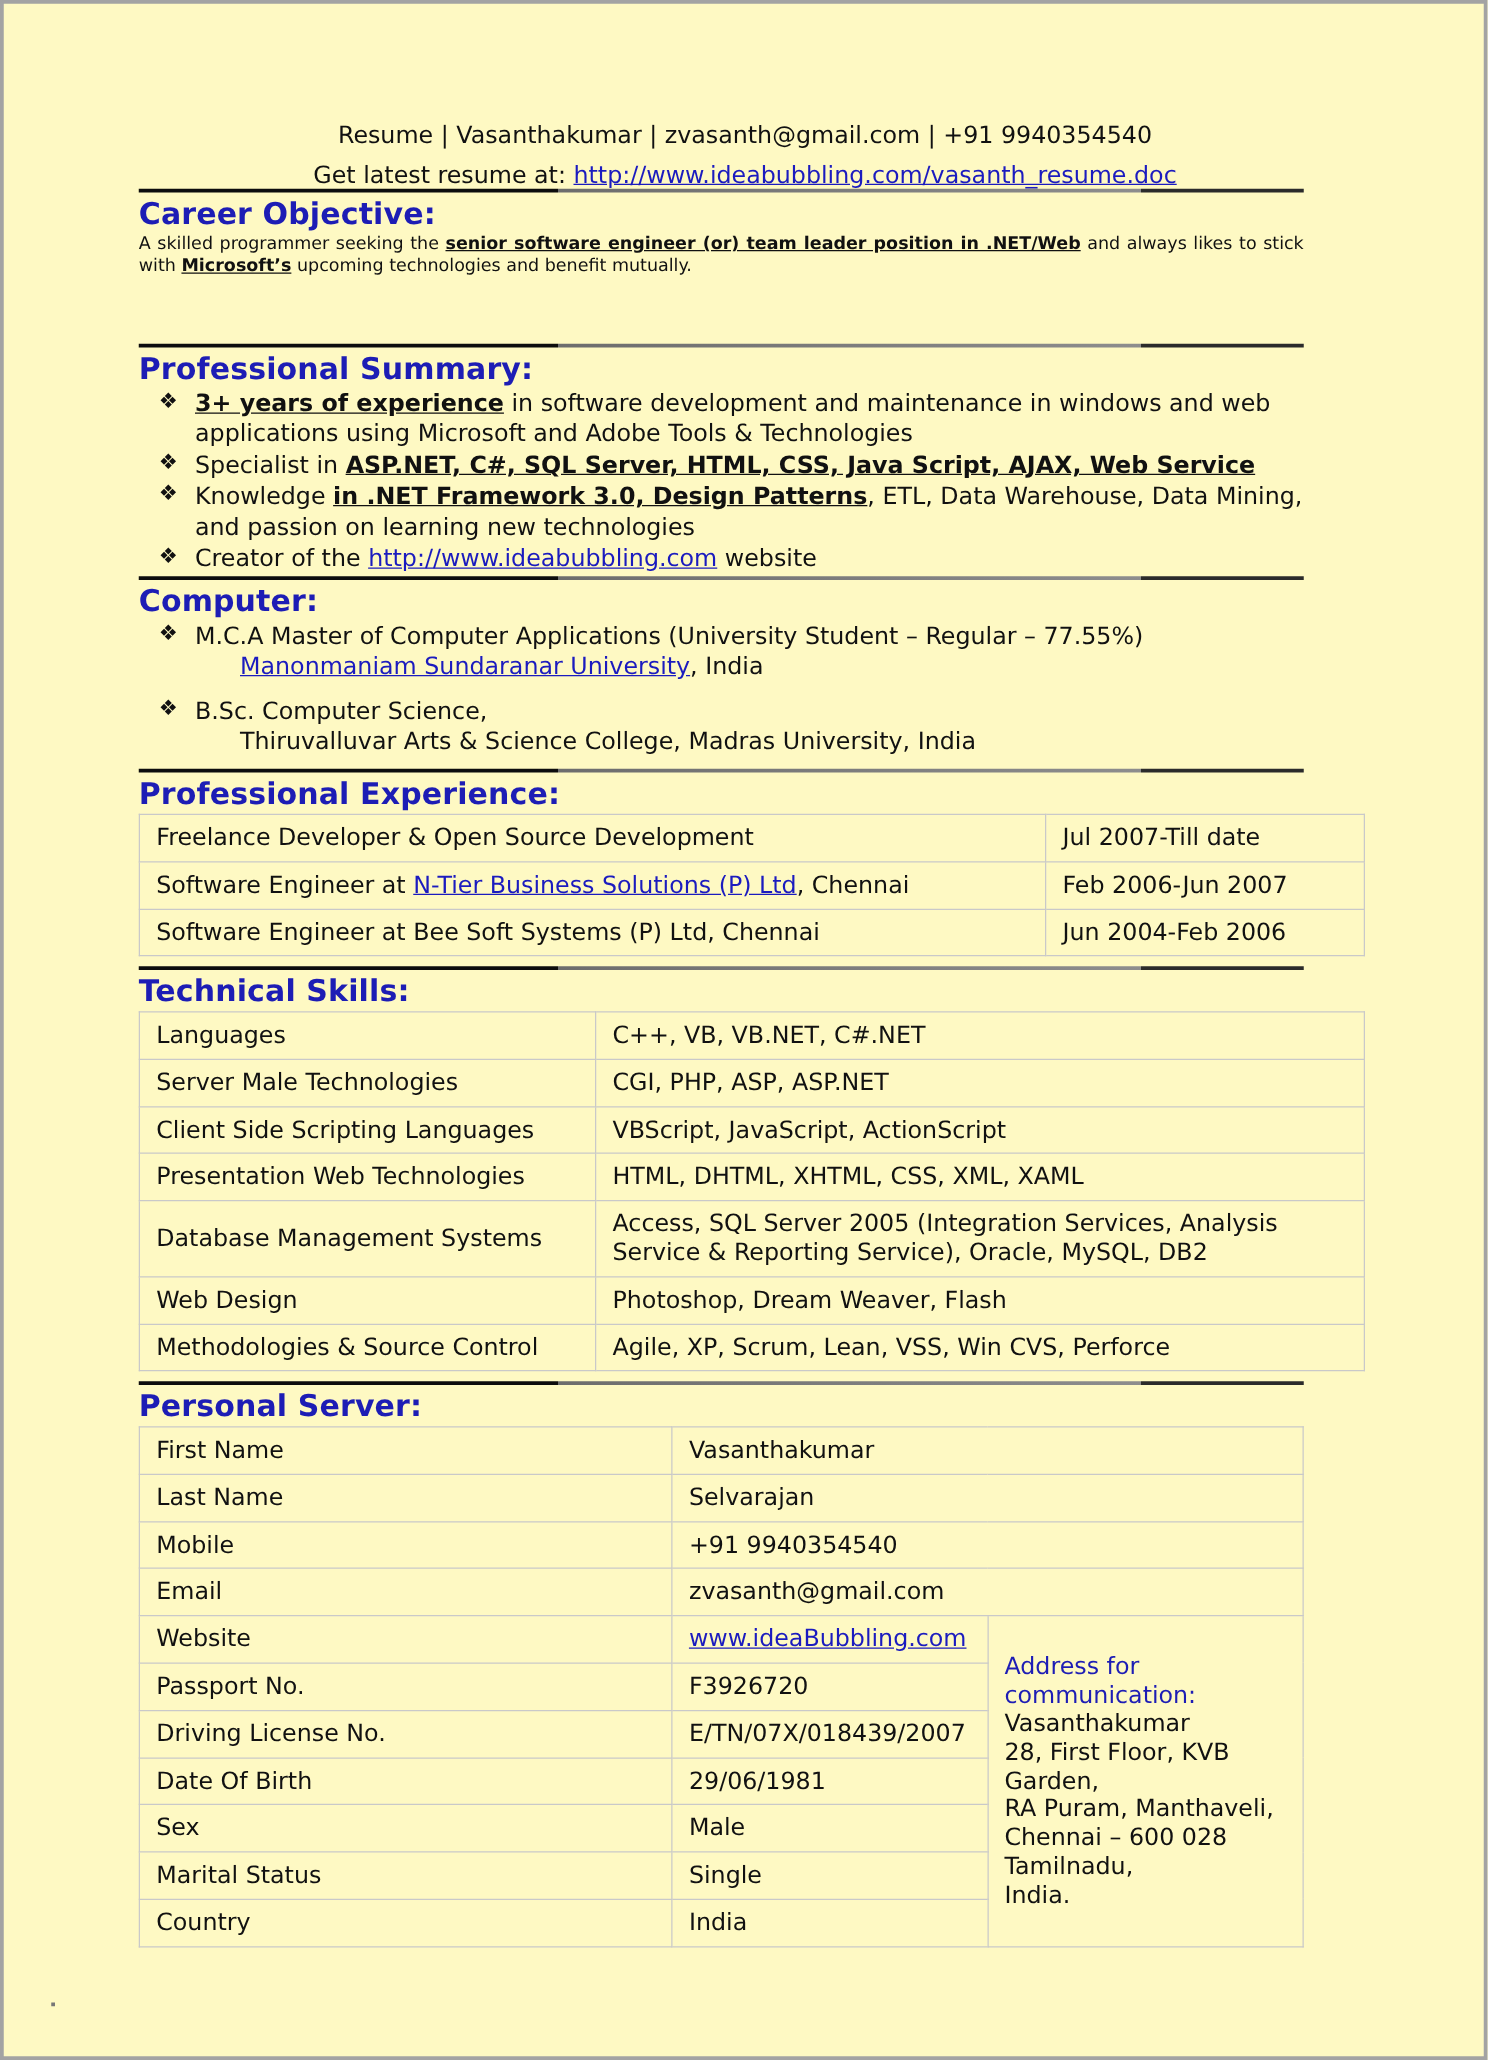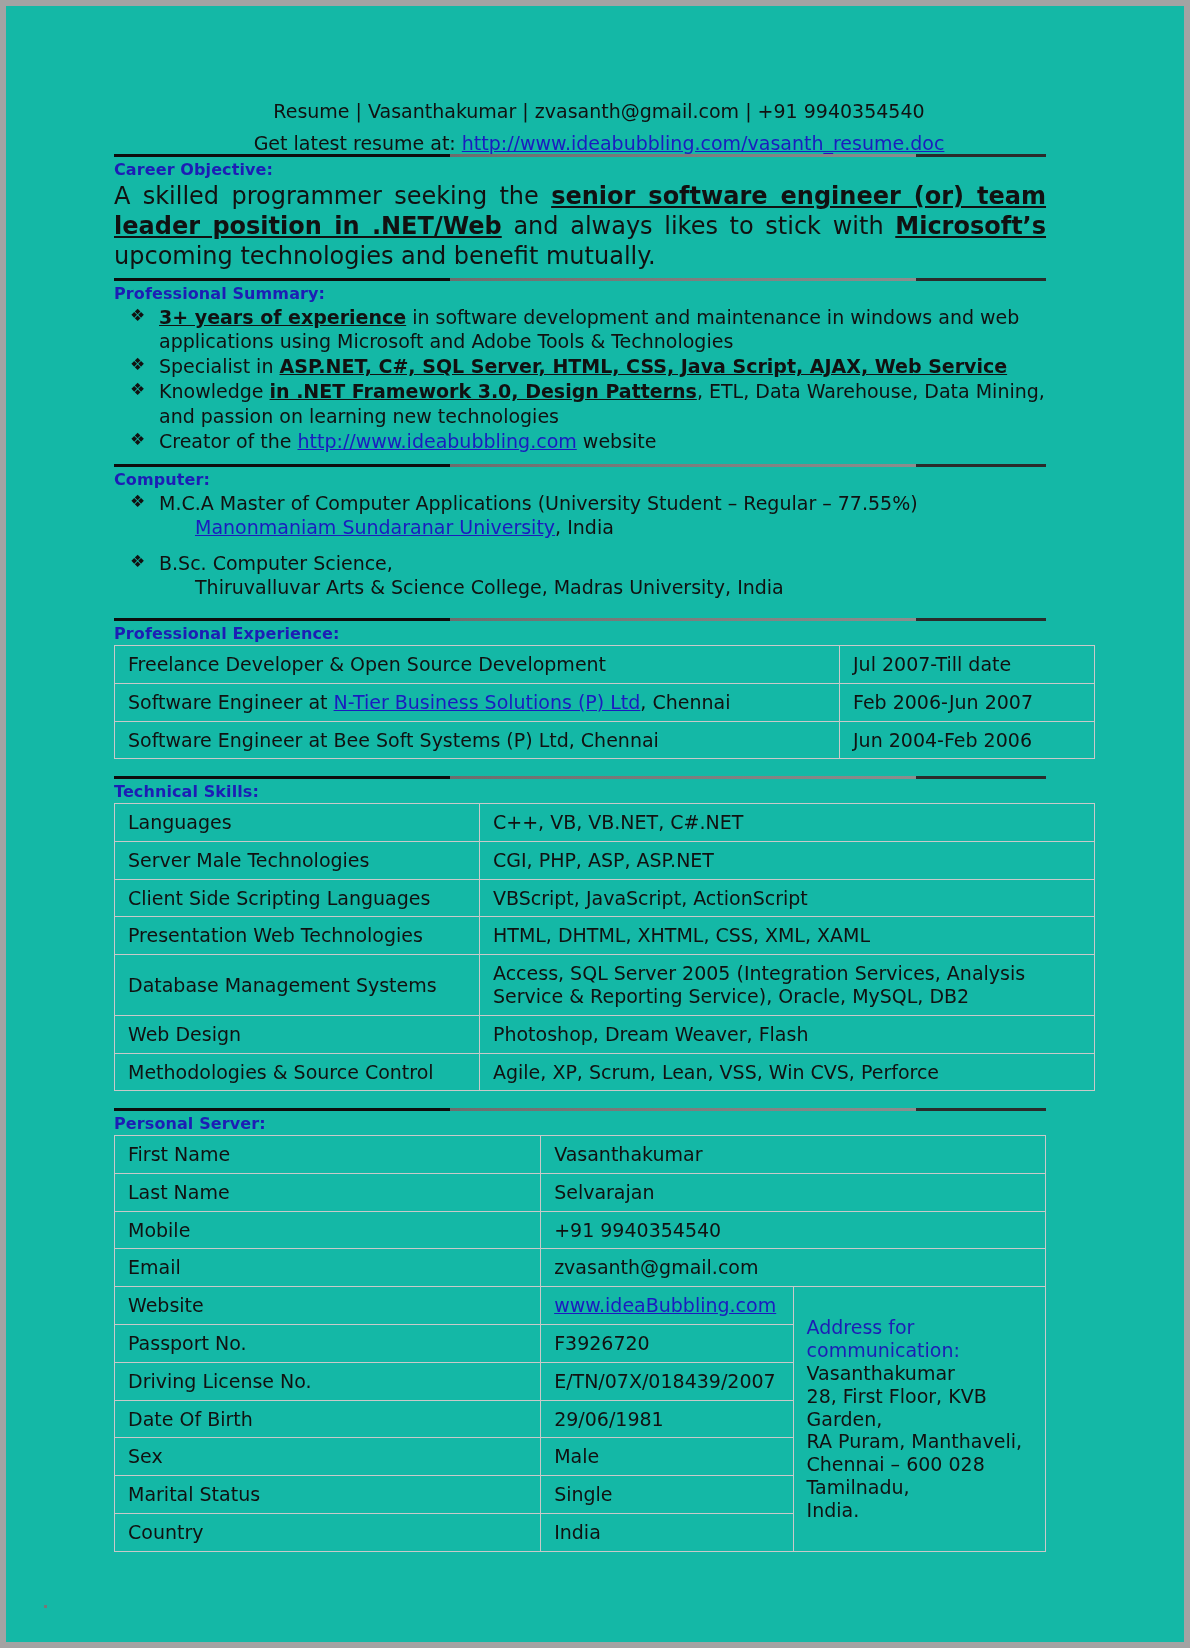--- a/index.html
+++ b/index.html
@@ -7,22 +7,22 @@
     width:1190px;height:1648px;
     background:#ffffff;
     font-family:"DejaVu Sans","Liberation Sans",sans-serif;
     -webkit-font-smoothing:antialiased;
     overflow:hidden;
   }
   .page{
     position:relative;
     width:1190px;height:1648px;
     box-sizing:border-box;
-    background:#14b8a6;
-    border:6px solid #a3a3a3;
+    background:#fef9c3;
+    border:3px solid #a3a3a3;
     overflow:hidden;
   }
   .sheet{
     position:absolute;
     left:0;top:0;
     width:1186px;
     padding:0;
   }
 
   
@@ -42,30 +42,30 @@
     left:108px;
     width:932px;
   }
   .rule-grad{
     position:relative;
     height:3px;
     width:932px;
     background:linear-gradient(to right,#0d0d0d 0%,#0d0d0d 36%,#6d6d6d 36%,#8d8d8d 86%,#2b2b2b 86%,#2b2b2b 100%);
   }
   .sec-h{
-    font-size:16px;
+    font-size:24px;
     font-weight:bold;
     color:#1d1db5;
     letter-spacing:.1px;
     margin:3px 0 2px 0;
   }
 
   
   .para{
-    font-size:24px;
+    font-size:14px;
     color:#111;
     line-height:1.26;
     text-align:justify;
   }
   .b-u{ font-weight:bold; text-decoration:underline; }
 
   
   ul.bl{ list-style:none;margin:0;padding:0; }
   ul.bl li{
     position:relative;

